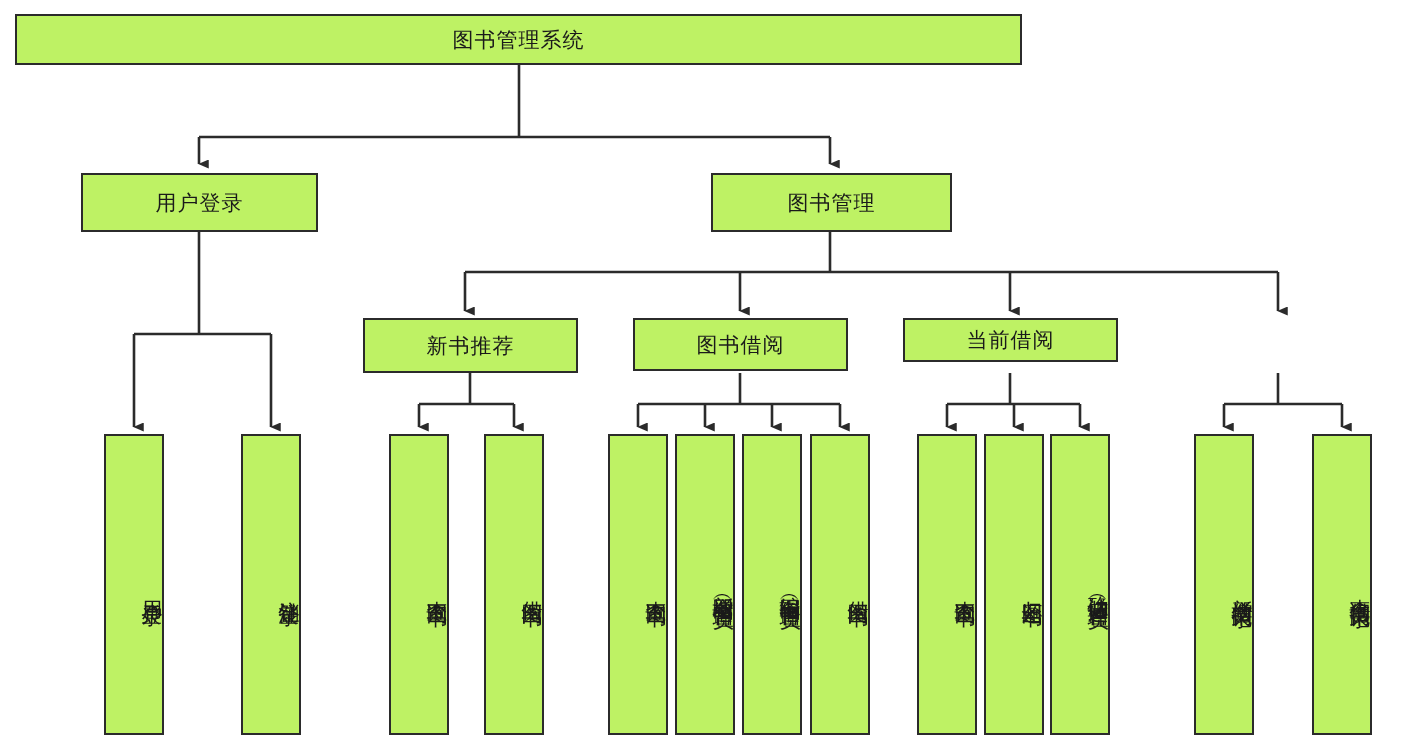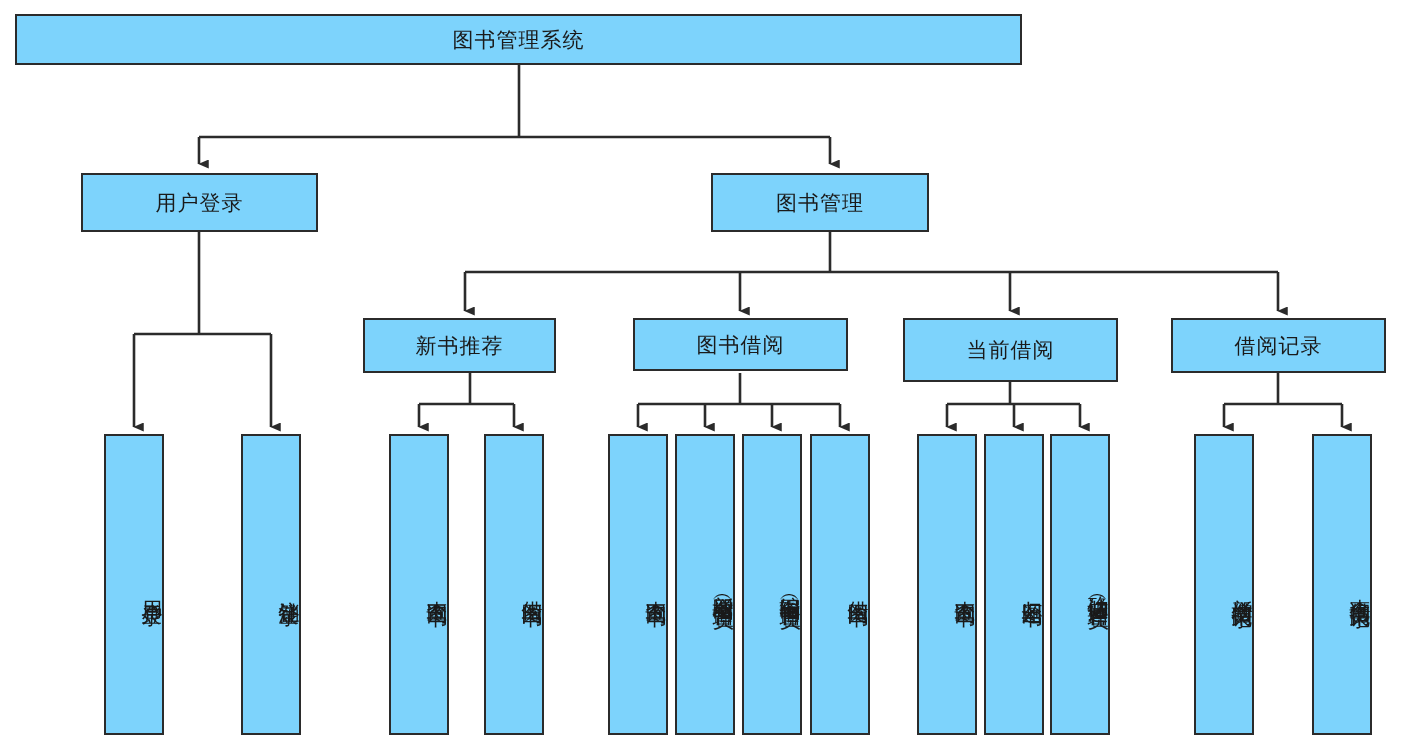--- a/index.html
+++ b/index.html
@@ -20,21 +20,21 @@
   #svg-layer {
     position: absolute;
     left: 0;
     top: 0;
     width: 1405px;
     height: 747px;
   }
   .node {
     position: absolute;
     box-sizing: border-box;
-    background: #7dd3fc;
+    background: #bef264;
     border: 2px solid #2b2b2b;
     display: flex;
     align-items: center;
     justify-content: center;
     color: #1a1a1a;
     z-index: 2;
   }
   .node.horiz {
     font-size: 21px;
     letter-spacing: 1px;
@@ -119,35 +119,32 @@
     </g>
   </svg>
 
   <div class="node horiz" style="left:15px; top:14px; width:1007px; height:51px;">
     <span>图书管理系统</span>
   </div>
 
   <div class="node horiz" style="left:81px; top:173px; width:237px; height:59px;">
     <span>用户登录</span>
   </div>
-  <div class="node horiz" style="left:711px; top:173px; width:218px; height:59px;">
+  <div class="node horiz" style="left:711px; top:173px; width:241px; height:59px;">
     <span>图书管理</span>
   </div>
 
-  <div class="node horiz" style="left:363px; top:318px; width:193px; height:55px;">
+  <div class="node horiz" style="left:363px; top:318px; width:215px; height:55px;">
     <span>新书推荐</span>
   </div>
   <div class="node horiz" style="left:633px; top:318px; width:215px; height:53px;">
     <span>图书借阅</span>
   </div>
-  <div class="node horiz" style="left:903px; top:318px; width:215px; height:64px;">
+  <div class="node horiz" style="left:903px; top:318px; width:215px; height:44px;">
     <span>当前借阅</span>
-  </div>
-  <div class="node horiz" style="left:1171px; top:318px; width:215px; height:55px;">
-    <span>借阅记录</span>
   </div>
 
   <div class="node vert" style="left:104px; top:434px; width:60px; height:301px;">
     <span class="vlabel">用户登录</span>
   </div>
   <div class="node vert" style="left:241px; top:434px; width:60px; height:301px;">
     <span class="vlabel">注销登录</span>
   </div>
 
   <div class="node vert" style="left:389px; top:434px; width:60px; height:301px;">

